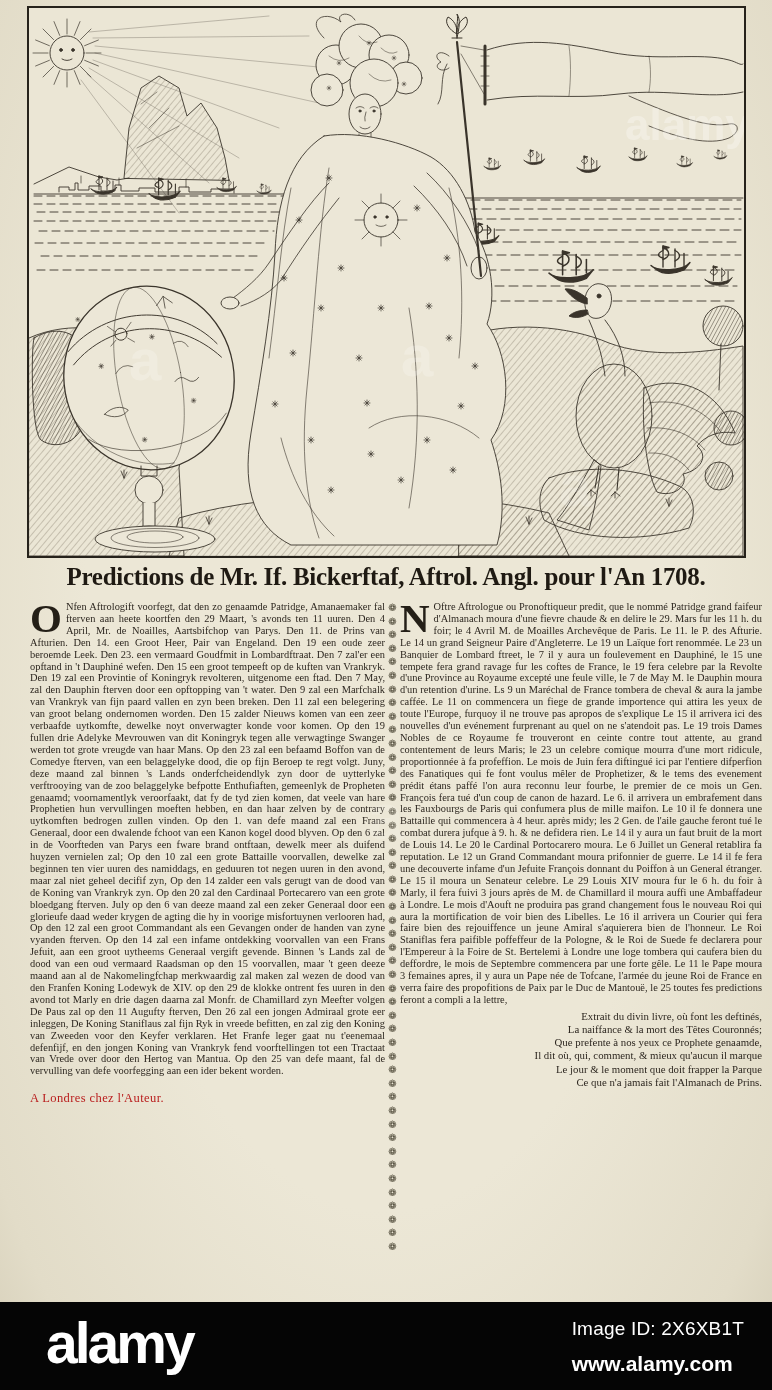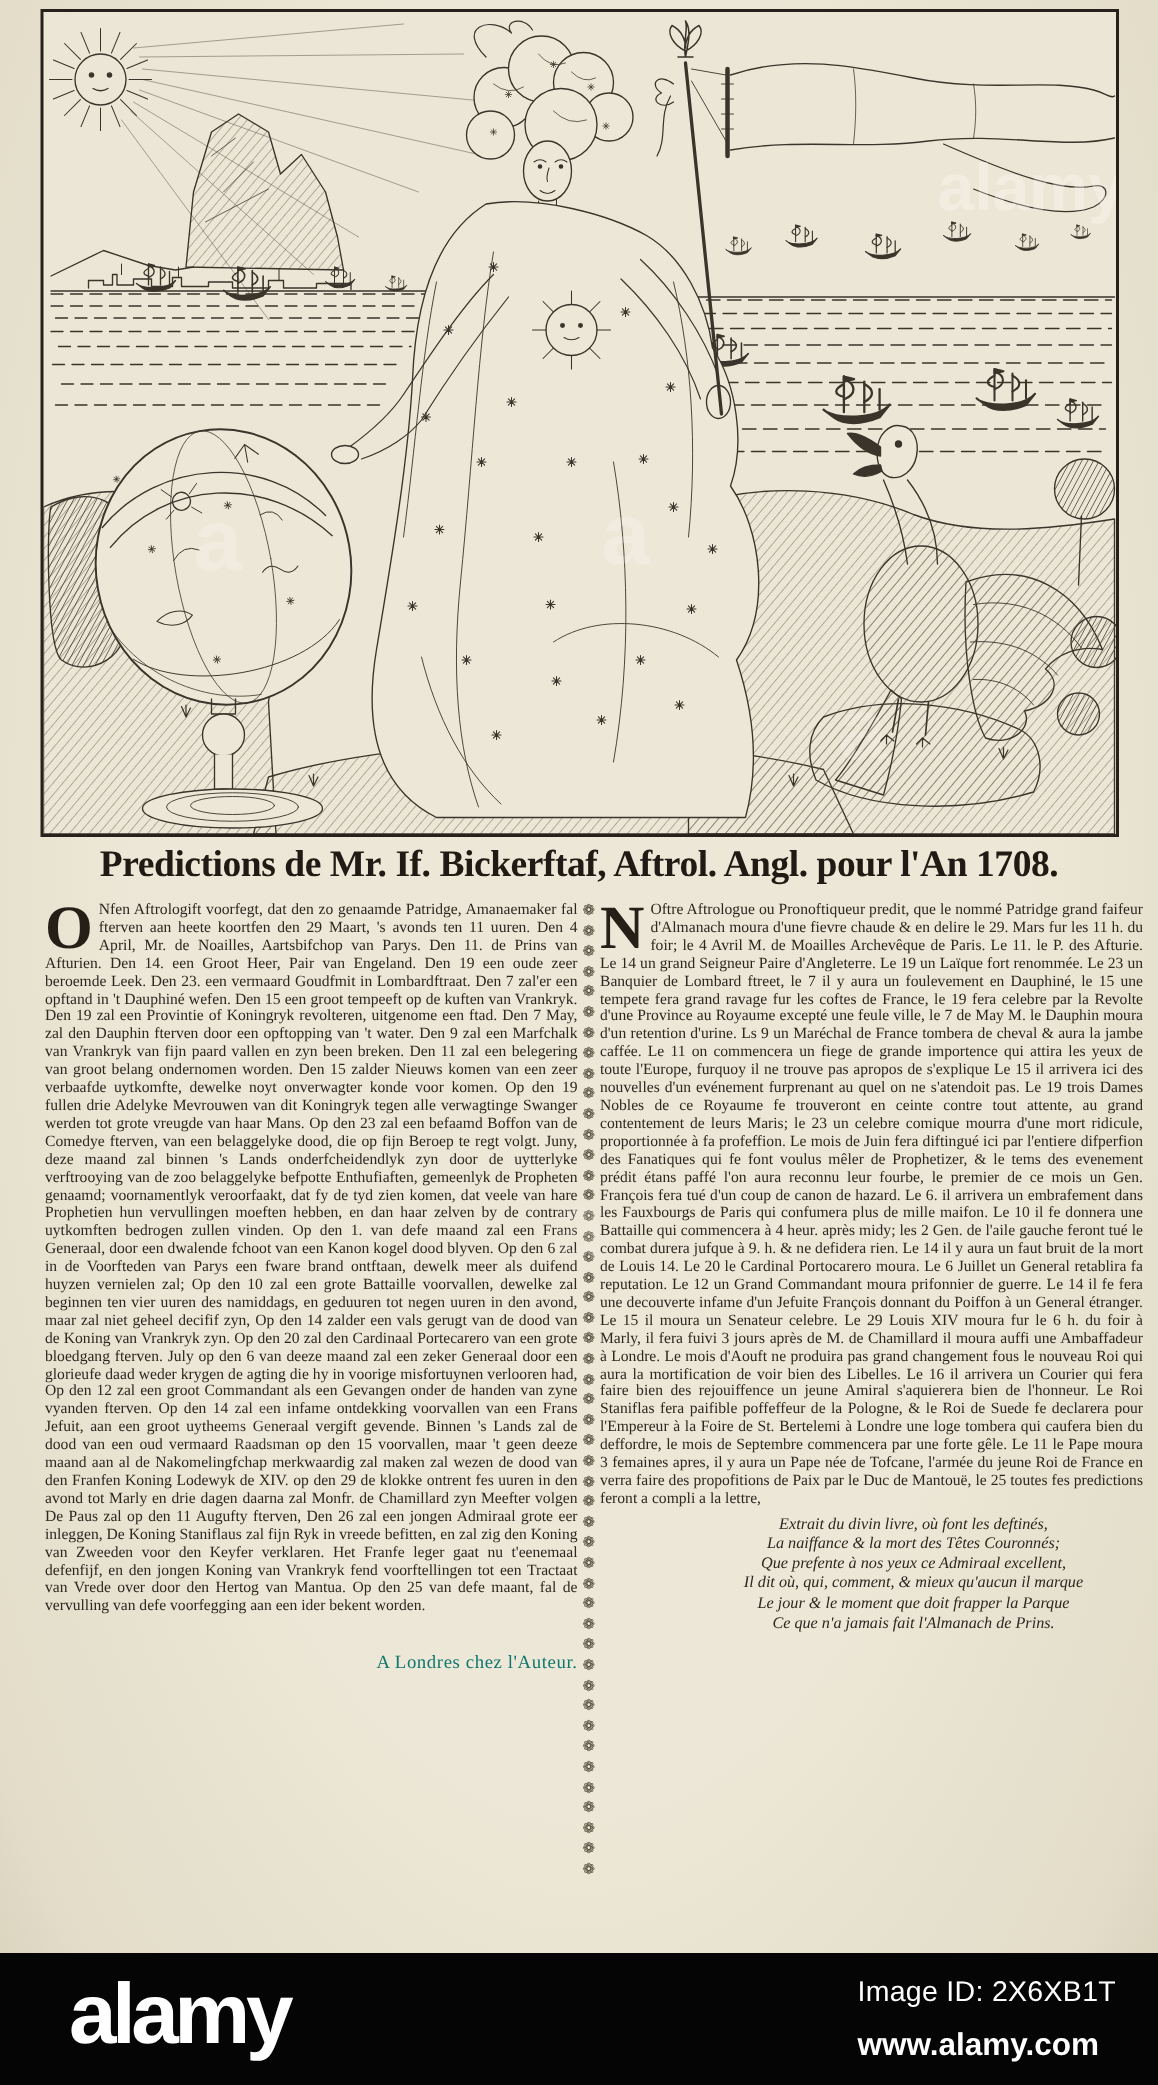--- a/index.html
+++ b/index.html
@@ -27,23 +27,23 @@
   .col-right{width:362px;}
   .divider{
     width:15px;flex:0 0 15px;text-align:center;font-family:"DejaVu Sans",sans-serif;
     font-size:10px;line-height:13.6px;color:#45402f;white-space:pre-line;overflow:hidden;
   }
   .dropcap{
     float:left;font-size:41px;line-height:33px;font-weight:700;
     padding:1px 4px 0 0;color:#241f17;
   }
   .imprint{
-    margin-top:26px;text-align:right;font-size:12.5px;letter-spacing:0.4px;color:#0f766e;
-  }
-  .verse{margin-top:4px;padding-left:56px;font-size:10.8px;line-height:13.2px;text-align:center;font-style:italic;}
+    margin-top:16px;text-align:left;font-size:12.5px;letter-spacing:0.4px;color:#b91c1c;
+  }
+  .verse{margin-top:4px;padding-left:56px;font-size:10.8px;line-height:13.2px;text-align:right;}
   .verse div{white-space:nowrap;}
   .wm{
     position:absolute;color:#ffffff;font-family:"Liberation Sans",sans-serif;font-weight:700;
     pointer-events:none;
   }
   .footer-bar{
     position:absolute;left:0;top:1302px;width:772px;height:88px;background:#050505;
     font-family:"Liberation Sans",sans-serif;color:#ffffff;
   }
   .alamy-logo{
@@ -336,21 +336,21 @@
 ❁
 ❁
 ❁
 ❁
 ❁</div>
   <div class="col col-right">
     <span class="dropcap">N</span><span>Oftre Aftrologue ou Pronoftiqueur predit, que le nommé Patridge grand faifeur d'Almanach moura d'une fievre chaude &amp; en delire le 29. Mars fur les 11 h. du foir; le 4 Avril M. de Moailles Archevêque de Paris. Le 11. le P. des Afturie. Le 14 un grand Seigneur Paire d'Angleterre. Le 19 un Laïque fort renommée. Le 23 un Banquier de Lombard ftreet, le 7 il y aura un foulevement en Dauphiné, le 15 une tempete fera grand ravage fur les coftes de France, le 19 fera celebre par la Revolte d'une Province au Royaume excepté une feule ville, le 7 de May M. le Dauphin moura d'un retention d'urine. Ls 9 un Maréchal de France tombera de cheval &amp; aura la jambe caffée. Le 11 on commencera un fiege de grande importence qui attira les yeux de toute l'Europe, furquoy il ne trouve pas apropos de s'explique Le 15 il arrivera ici des nouvelles d'un evénement furprenant au quel on ne s'atendoit pas. Le 19 trois Dames Nobles de ce Royaume fe trouveront en ceinte contre tout attente, au grand contentement de leurs Maris; le 23 un celebre comique mourra d'une mort ridicule, proportionnée à fa profeffion. Le mois de Juin fera diftingué ici par l'entiere difperfion des Fanatiques qui fe font voulus mêler de Prophetizer, &amp; le tems des evenement prédit étans paffé l'on aura reconnu leur fourbe, le premier de ce mois un Gen. François fera tué d'un coup de canon de hazard. Le 6. il arrivera un embrafement dans les Fauxbourgs de Paris qui confumera plus de mille maifon. Le 10 il fe donnera une Battaille qui commencera à 4 heur. après midy; les 2 Gen. de l'aile gauche feront tué le combat durera jufque à 9. h. &amp; ne defidera rien. Le 14 il y aura un faut bruit de la mort de Louis 14. Le 20 le Cardinal Portocarero moura. Le 6 Juillet un General retablira fa reputation. Le 12 un Grand Commandant moura prifonnier de guerre. Le 14 il fe fera une decouverte infame d'un Jefuite François donnant du Poiffon à un General étranger. Le 15 il moura un Senateur celebre. Le 29 Louis XIV moura fur le 6 h. du foir à Marly, il fera fuivi 3 jours après de M. de Chamillard il moura auffi une Ambaffadeur à Londre. Le mois d'Aouft ne produira pas grand changement fous le nouveau Roi qui aura la mortification de voir bien des Libelles. Le 16 il arrivera un Courier qui fera faire bien des rejouiffence un jeune Amiral s'aquierera bien de l'honneur. Le Roi Staniflas fera paifible poffeffeur de la Pologne, &amp; le Roi de Suede fe declarera pour l'Empereur à la Foire de St. Bertelemi à Londre une loge tombera qui caufera bien du deffordre, le mois de Septembre commencera par une forte gêle. Le 11 le Pape moura 3 femaines apres, il y aura un Pape née de Tofcane, l'armée du jeune Roi de France en verra faire des propofitions de Paix par le Duc de Mantouë, le 25 toutes fes predictions feront a compli a la lettre,</span>
     <div class="verse">
       <div>Extrait du divin livre, où font les deftinés,</div>
       <div>La naiffance &amp; la mort des Têtes Couronnés;</div>
-      <div>Que prefente à nos yeux ce Admiraal excellent,</div>
+      <div>Que prefente à nos yeux ce Prophete genaamde,</div>
       <div>Il dit où, qui, comment, &amp; mieux qu'aucun il marque</div>
       <div>Le jour &amp; le moment que doit frapper la Parque</div>
       <div>Ce que n'a jamais fait l'Almanach de Prins.</div>
     </div>
   </div>
 </div>
 
 <div class="wm" style="left:368px;top:780px;font-size:64px;opacity:0.14;">a</div>
 <div class="wm" style="left:150px;top:905px;font-size:64px;opacity:0.12;">a</div>
 

